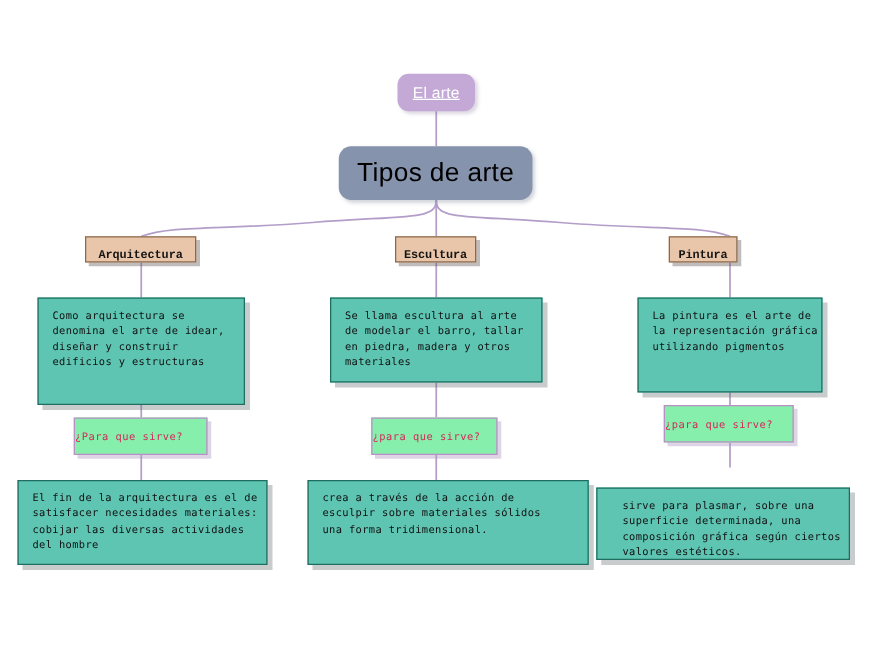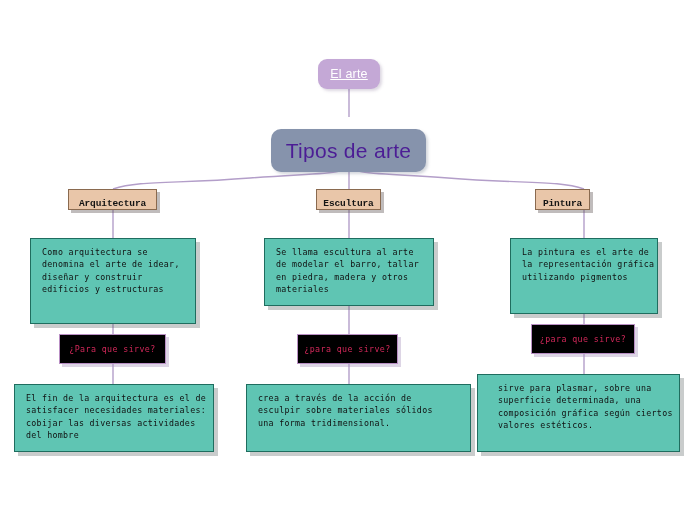--- a/index.html
+++ b/index.html
@@ -21,26 +21,25 @@
     display:flex;align-items:center;justify-content:center;
     font-size:12.5px;
     letter-spacing:0.2px;
     box-shadow:2px 2px 3px rgba(120,100,140,0.25);
   }
   .level1-node{
     position:absolute;
     box-sizing:border-box;
     border-radius:10px;
     background:#8693ac;
-    color:#4c1d95;
+    color:#000000;
     display:flex;align-items:center;justify-content:center;
     font-size:21px;
     letter-spacing:0.3px;
     box-shadow:2px 2px 3px rgba(110,120,140,0.30);
-    margin-top:12px;
   }
 
   
   .cat-node{
     position:absolute;
     box-sizing:border-box;
     background:#e9c6a9;
     border:1px solid #8a6a4f;
     color:#141414;
     display:flex;align-items:flex-end;justify-content:center;
@@ -64,24 +63,24 @@
     letter-spacing:0.3px;
     padding:7px 0 0 11px;
     box-shadow:4px 4px 0 rgba(90,100,100,0.33);
     white-space:pre-line;
   }
 
   
   .q-node{
     position:absolute;
     box-sizing:border-box;
-    background:#000000;
+    background:#86efac;
     border:1.5px solid #b98fc4;
     color:#d3285a;
-    display:flex;align-items:center;justify-content:center;
+    display:flex;align-items:center;
     font-family:"DejaVu Sans Mono",monospace;
     font-size:8.3px;
     letter-spacing:0.4px;
     box-shadow:3px 3px 0 rgba(170,150,190,0.40);
   }
 </style>
 </head>
 <body>
 
 <div id="canvas">
@@ -153,18 +152,18 @@
 
   <div class="desc-node" style="left:14px;top:384px;width:200px;height:68px;">El fin de la arquitectura es el de
 satisfacer necesidades materiales:
 cobijar las diversas actividades
 del hombre</div>
 
   <div class="desc-node" style="left:246px;top:384px;width:225px;height:68px;">crea a través de la acción de
 esculpir sobre materiales sólidos
 una forma tridimensional.</div>
 
-  <div class="desc-node" style="left:477px;top:374px;width:203px;height:78px;padding-left:20px;">sirve para plasmar, sobre una
+  <div class="desc-node" style="left:477px;top:390px;width:203px;height:58px;padding-left:20px;">sirve para plasmar, sobre una
 superficie determinada, una
 composición gráfica según ciertos
 valores estéticos.</div>
 
 </div>
 
 </body></html>

